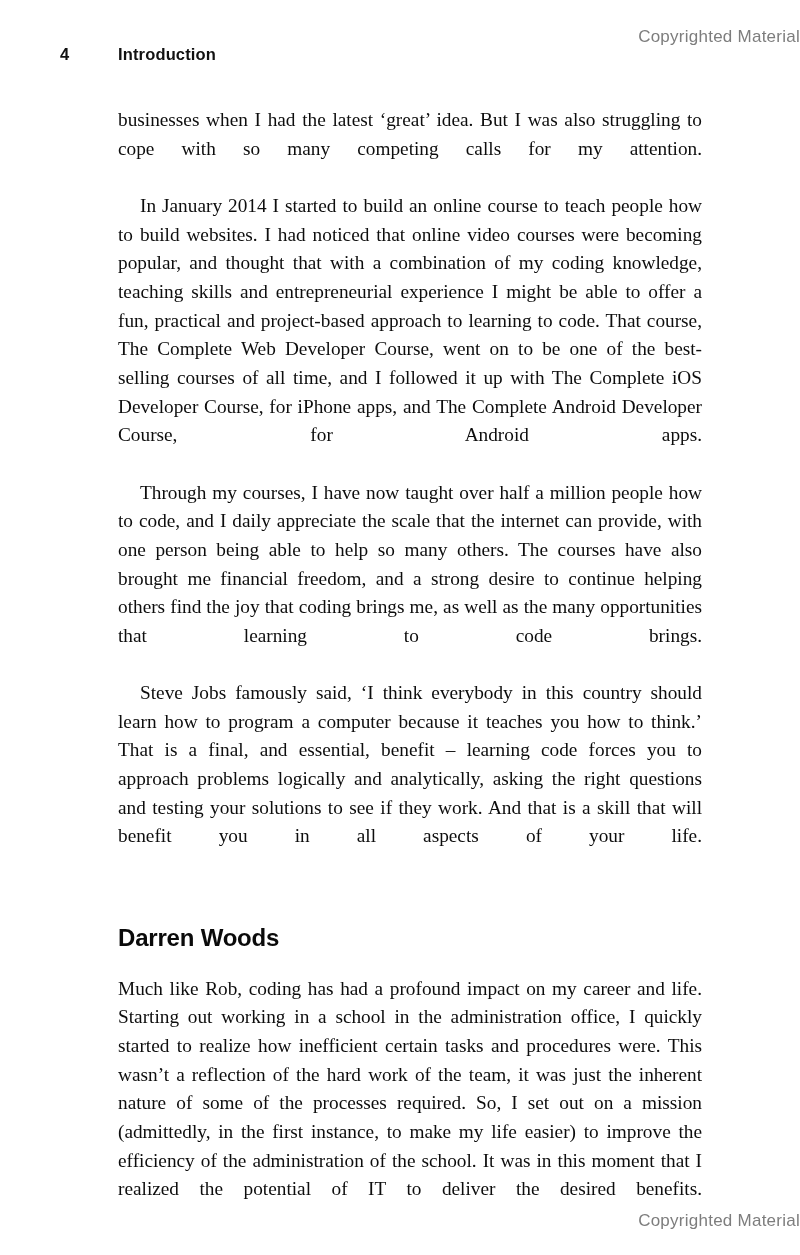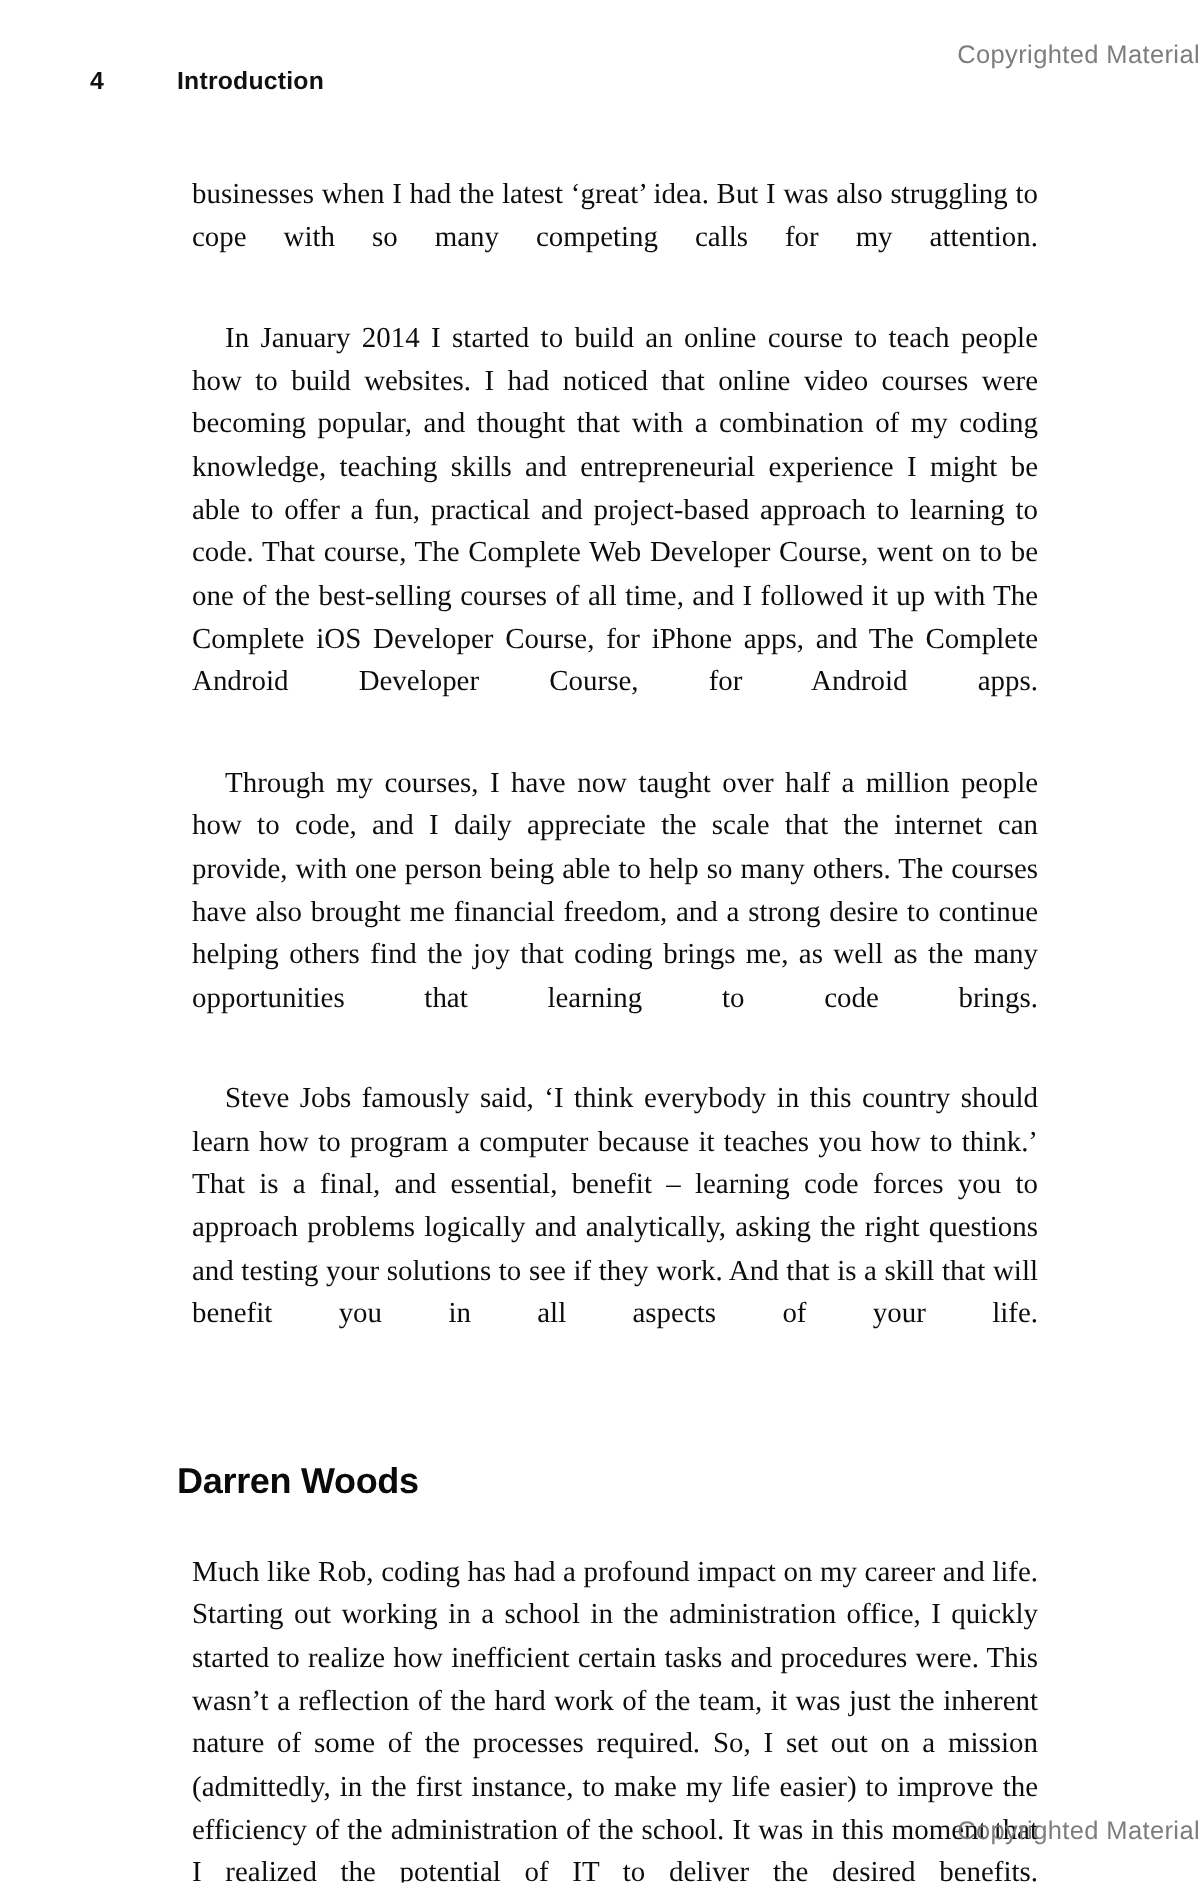--- a/index.html
+++ b/index.html
@@ -67,21 +67,21 @@
 
   
   .column {
     position: absolute;
     top: 106px;
     left: 118px;
     width: 584px;
   }
 
   p.body-para {
-    margin: 10px;
+    margin: 0;
     font-size: 19.3px;
     line-height: 28.65px;
     text-align: justify;
     text-justify: inter-word;
     hyphens: none;
     -webkit-hyphens: none;
     word-spacing: 0.1px;
     color: #0d0d0d;
   }
   p.body-para.indent {

